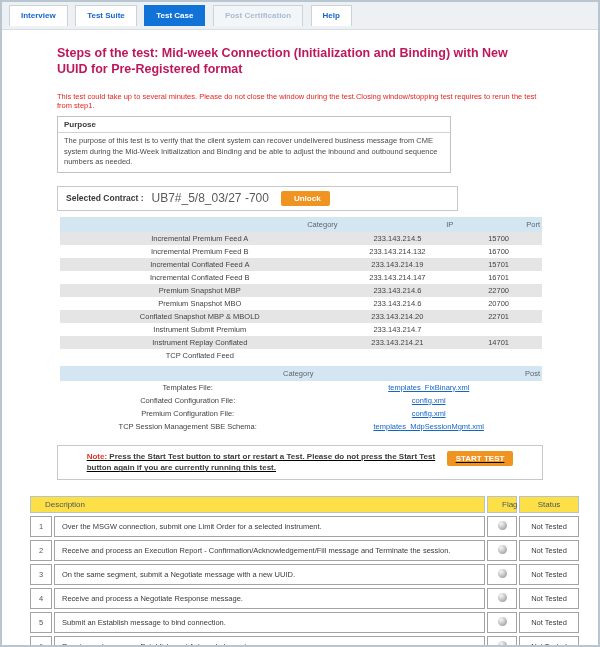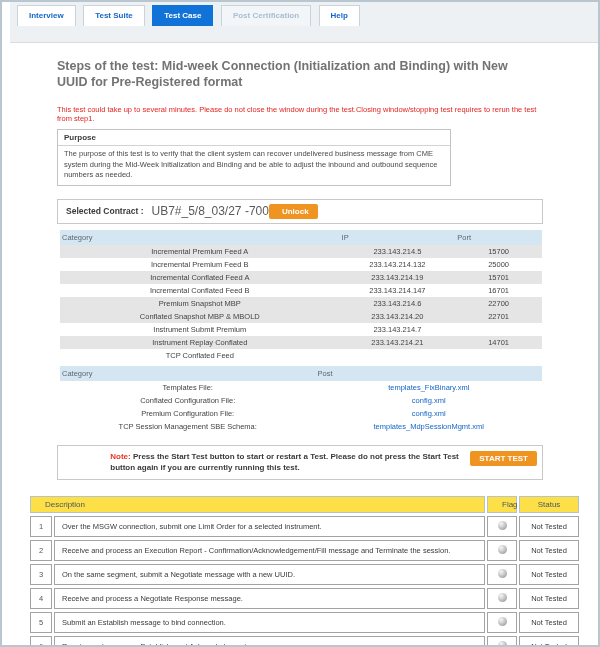--- a/index.html
+++ b/index.html
@@ -10,98 +10,97 @@
     border:2px solid #b9c6cf;
     background:#ffffff;
     overflow:hidden;
     position:relative;
   }
   
   .tabstrip {
     background:#eef1f4;
     border-bottom:1px solid #d8dde1;
     padding:3px 0 0 7px;
-    height:41px;
+    height:28px;
     white-space:nowrap;
-    margin-left:8px;
   }
   .tab {
     display:inline-block;
     font-size:8px; font-weight:bold;
     color:#1566c8;
     background:#ffffff;
     border:1px solid #c9d3da;
     border-bottom:none;
     padding:5px 11px 6px 11px;
     margin-right:3px;
     cursor:pointer;
     vertical-align:bottom;
   }
   .tab.active { background:#1173d8; color:#ffffff; border-color:#1173d8; }
   .tab.disabled { color:#a9bdd2; background:#f3f6f8; cursor:default; }
   
   .title {
     margin:16px 58px 0 55px;
-    color:#737373;
+    color:#be185d;
     font-size:12.5px; font-weight:bold;
     line-height:1.25;
   }
   .warning {
     margin:15px 58px 0 55px;
     color:#e42522;
     font-size:7.5px;
   }
   
   .purpose {
     margin:6px 0 0 55px; width:394px;
     border:1px solid #c3c3c3;
     font-size:7.5px; color:#3c3c3c;
   }
   .purpose .hd { padding:3px 6px; border-bottom:1px solid #d2d2d2; font-weight:600; font-size:8px; }
   .purpose .bd { padding:3px 6px 4px 6px; line-height:1.4; color:#4a4a4a; }
   
   .contract {
-    margin:13px 0 0 55px; width:486px;
+    margin:13px 0 0 55px; width:401px;
     border:1px solid #c8c8c8;
     padding:4px 8px;
     display:flex; align-items:center;
   }
   .contract .lbl { font-size:8.5px; font-weight:bold; color:#3a3a3a; }
   .contract .val { font-size:12px; color:#5a5a5a; margin-left:8px; }
   .btn-orange {
     background:#ef9421; color:#ffffff;
     font-size:8px; font-weight:bold;
     border:none; border-radius:2px;
     padding:3px 9px;
     cursor:pointer;
     font-family:"Liberation Sans", sans-serif;
   }
-  .contract .btn-orange { margin-left:0;padding-left:13px; }
+  .contract .btn-orange { margin-left:12px;padding-left:13px; }
   
   table.data {
     margin:6px 0 0 58px; width:482px;
     border-collapse:collapse;
     font-size:7.5px; color:#444;
     table-layout:fixed;
   }
   table.data th {
     background:#d4e6f2; color:#5c6670;
     font-weight:normal; font-size:7.5px;
-    padding:3px 2px; text-align:left;
+    padding:3px 2px; text-align:right;
   }
   table.data td { padding:2px; text-align:center; height:10px; }
   table.data tr.alt td { background:#e5e5e5; }
   table.links { margin-top:4px; }
-  a.filelink { color:#1566c8; cursor:pointer; }
+  a.filelink { color:#1566c8; text-decoration:underline; cursor:pointer; }
   
   .notebox {
     margin:12px 0 0 55px; width:486px;
     border:1px solid #c8c8c8;
     padding:5px 5px;
-    display:flex; justify-content:flex-end; align-items:flex-start;
+    display:flex; justify-content:center; align-items:flex-start;text-decoration:underline;
   }
   .notebox .txt { width:360px; font-size:8px; font-weight:bold; color:#3a3a3a; line-height:1.45; }
   .notebox .txt .red { color:#e43320; }
   
   table.steps {
     margin:13px 0 0 26px; width:553px;
     border-collapse:separate; border-spacing:2px 3px;
     font-size:7.5px; color:#3a3a3a;
     table-layout:fixed;
   }
@@ -164,36 +163,41 @@
       <th>Port</th>
     </tr>
     <tr class="alt">
       <td>Incremental Premium Feed A</td>
       <td>233.143.214.5</td>
       <td>15700</td>
     </tr>
     <tr>
       <td>Incremental Premium Feed B</td>
       <td>233.143.214.132</td>
-      <td>25000</td>
+      <td>16700</td>
     </tr>
     <tr class="alt">
       <td>Incremental Conflated Feed A</td>
       <td>233.143.214.19</td>
       <td>15701</td>
     </tr>
     <tr>
       <td>Incremental Conflated Feed B</td>
       <td>233.143.214.147</td>
       <td>16701</td>
     </tr>
     <tr class="alt">
       <td>Premium Snapshot MBP</td>
       <td>233.143.214.6</td>
       <td>22700</td>
+    </tr>
+    <tr>
+      <td>Premium Snapshot MBO</td>
+      <td>233.143.214.6</td>
+      <td>20700</td>
     </tr>
     <tr class="alt">
       <td>Conflated Snapshot MBP &amp; MBOLD</td>
       <td>233.143.214.20</td>
       <td>22701</td>
     </tr>
     <tr>
       <td>Instrument Submit Premium</td>
       <td>233.143.214.7</td>
       <td></td>

